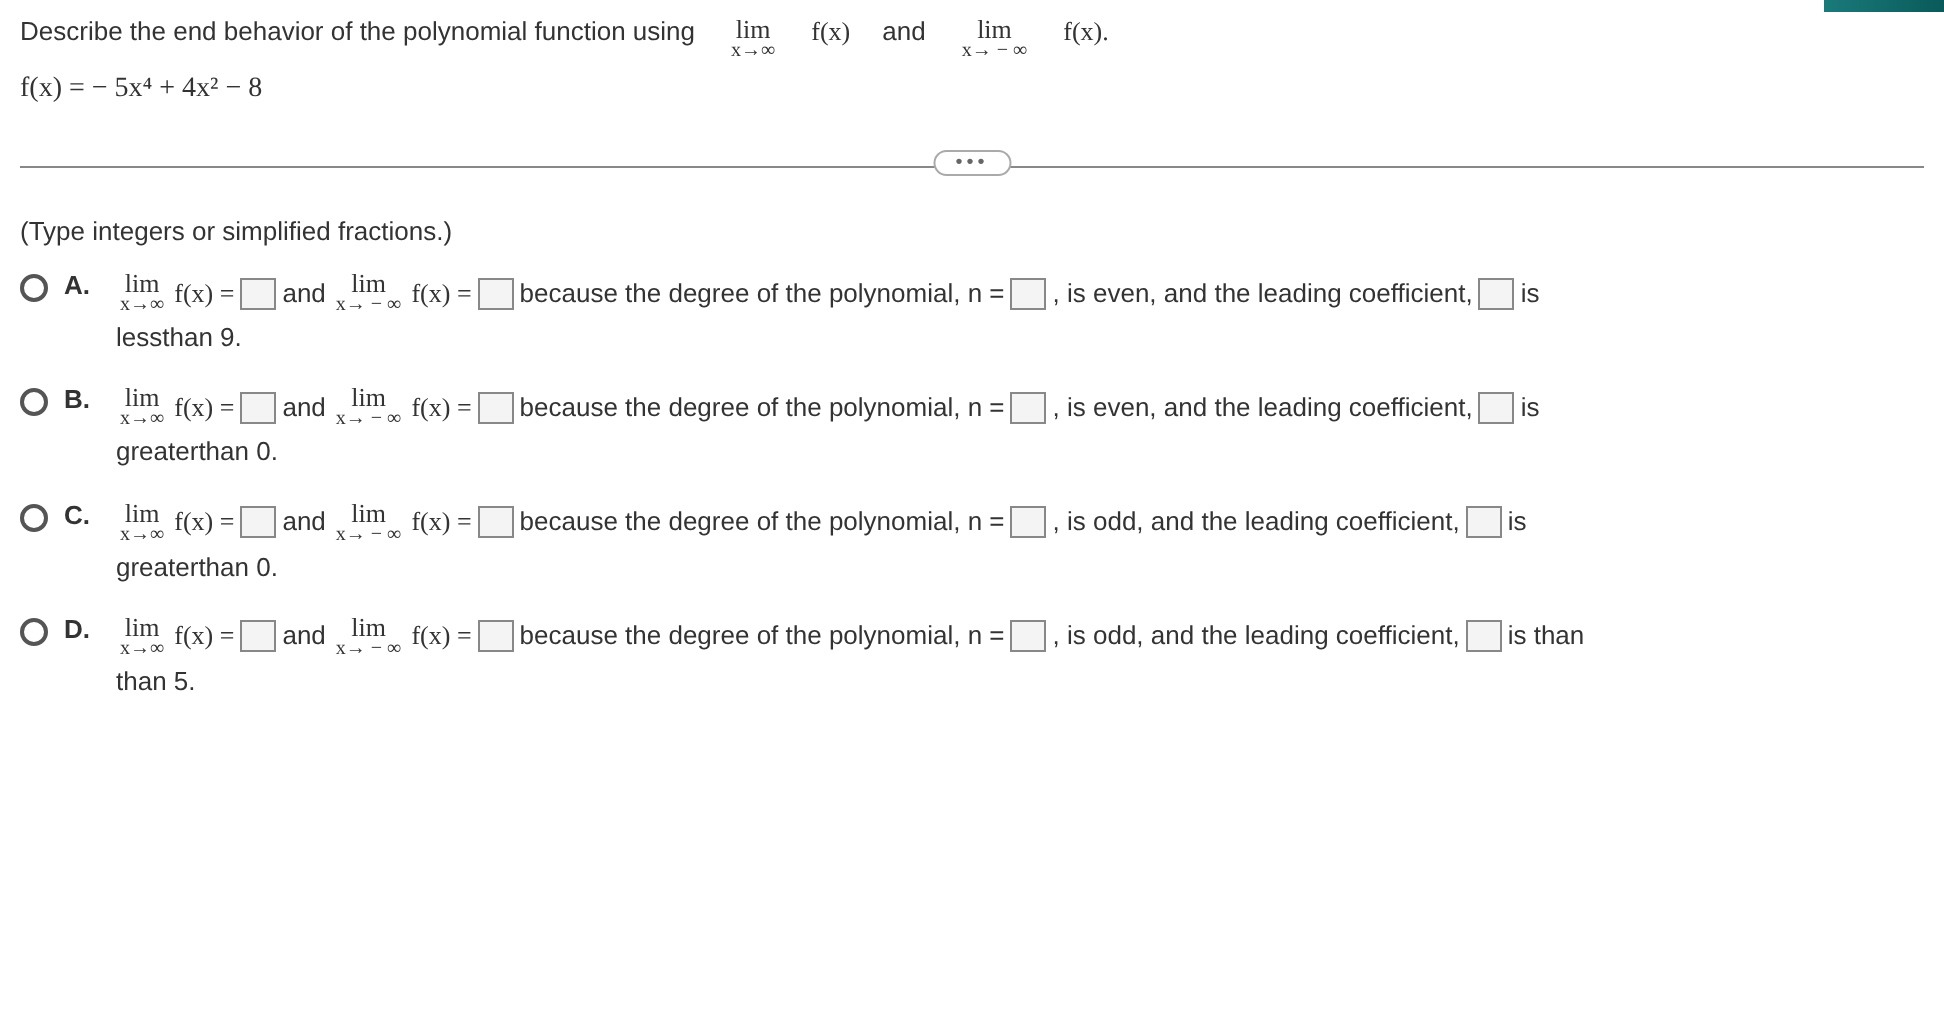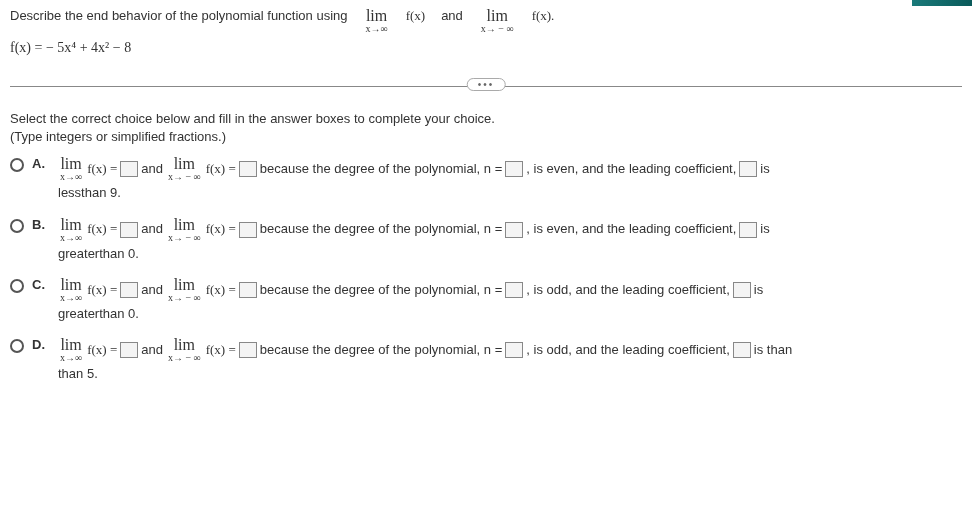--- a/index.html
+++ b/index.html
@@ -26,21 +26,21 @@
     font-family: "Times New Roman", serif;
   }
   .lim-block {
     display: inline-flex;
     flex-direction: column;
     align-items: center;
     line-height: 1;
     vertical-align: middle;
     margin: 0 2px;
   }
-  .lim-top { font-size: 16px; }
+  .lim-top { font-size: 13px; }
   .lim-bot { font-size: 10px; }
   .fx-eq {
     margin-top: 6px;
     font-family: "Times New Roman", serif;
     font-size: 14px;
   }
   .divider-row {
     position: relative;
     height: 20px;
     margin: 8px 0 14px 0;
@@ -140,21 +140,20 @@
   </div>
   <div class="fx-eq">f(x) = − 5x⁴ + 4x² − 8</div>
 </div>
 
 <div class="divider-row">
   <hr class="hr-line">
   <div class="ellipsis-badge">•••</div>
 </div>
 
 <div class="instructions">
-  <div>Select the correct choice below and fill in the answer boxes to complete your choice.</div>
   <div>(Type integers or simplified fractions.)</div>
 </div>
 
 <div class="choice">
   <div class="radio"></div>
   <div class="choice-label">A.</div>
   <div class="choice-body">
     <div class="choice-line1">
       <span class="math lim-block">
         <span class="lim-top">lim</span>

